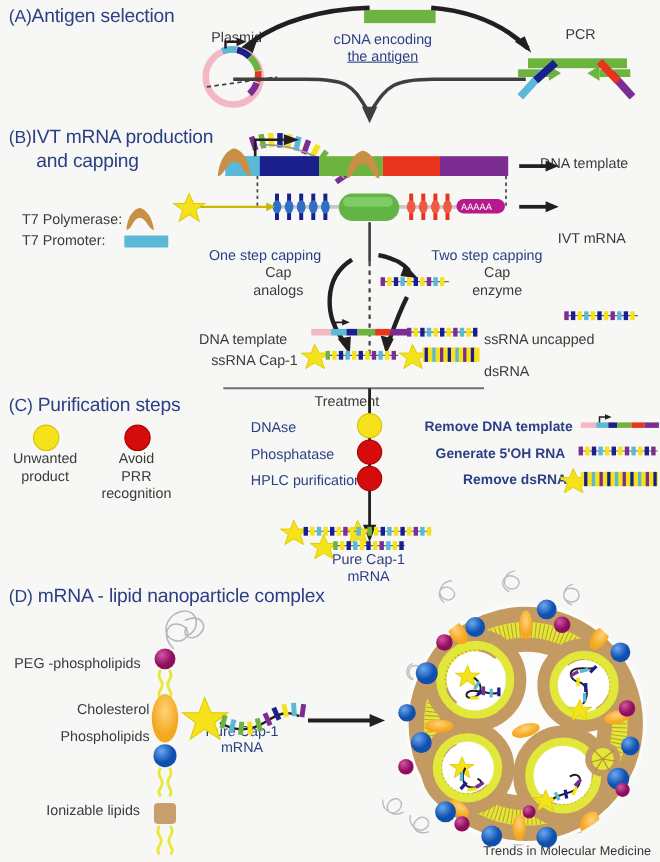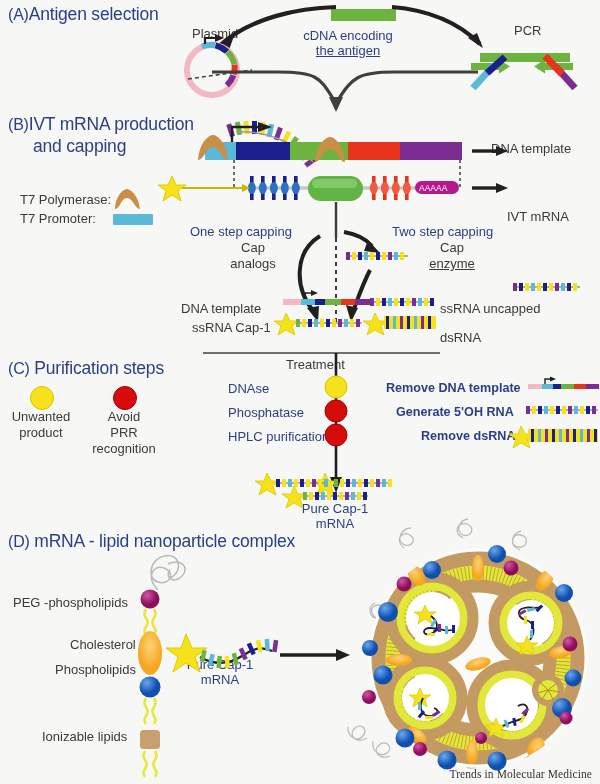--- a/index.html
+++ b/index.html
@@ -14,21 +14,21 @@
   .abs{position:absolute;}
   .ttl{color:#2b3f84;font-size:17.5px;letter-spacing:-0.2px;white-space:nowrap;}
   .ttl .pre{font-size:16px;}
   .lbl-dk{color:#3a3a3a;font-size:13px;white-space:nowrap;}
   .lbl-bl{color:#2b3f84;font-size:13px;white-space:nowrap;}
   .lbl-bl-b{color:#2b3f84;font-size:12.6px;font-weight:bold;white-space:nowrap;}
   .ctr{text-align:center;}
   svg{display:block;overflow:visible;}
   .footer{
     position:absolute;right:8px;bottom:4px;
-    font-size:11.5px;color:#333;font-family:Liberation Serif, serif;
+    font-size:11.5px;color:#333;font-family:Liberation Sans, sans-serif;
     letter-spacing:.1px;
   }
 </style>
 </head>
 <body>
 
 <div id="stage">
 
   <div class="abs ttl" style="left:8px;top:4px;">
     <span class="pre">(A)</span><span>Antigen selection</span>
@@ -91,21 +91,21 @@
 
   <div class="abs lbl-dk" style="left:491px;top:141px;">DNA template</div>
   <div class="abs lbl-dk" style="left:507px;top:189px;margin-top:20px;">IVT mRNA</div>
 
   <div class="abs lbl-bl" style="left:190px;top:224px;">One step capping</div>
   <div class="abs lbl-dk ctr" style="left:190px;top:240px;width:126px;">Cap</div>
   <div class="abs lbl-dk ctr" style="left:190px;top:256px;width:126px;">analogs</div>
 
   <div class="abs lbl-bl" style="left:392px;top:224px;">Two step capping</div>
   <div class="abs lbl-dk ctr" style="left:392px;top:240px;width:120px;">Cap</div>
-  <div class="abs lbl-dk ctr" style="left:392px;top:256px;width:120px;text-decoration:underline;">enzyme</div>
+  <div class="abs lbl-dk ctr" style="left:392px;top:256px;width:120px;">enzyme</div>
 
   <div class="abs lbl-dk" style="left:181px;top:301px;">DNA template</div>
   <div class="abs lbl-dk" style="left:192px;top:320px;">ssRNA Cap-1</div>
   <div class="abs lbl-dk" style="left:440px;top:301px;">ssRNA uncapped</div>
   <div class="abs lbl-dk" style="left:440px;top:320px;margin-top:10px;">dsRNA</div>
 
   <svg class="abs" style="left:0;top:110px;" width="600" height="235">
 
     <g>
       <g transform="translate(228,12)">

